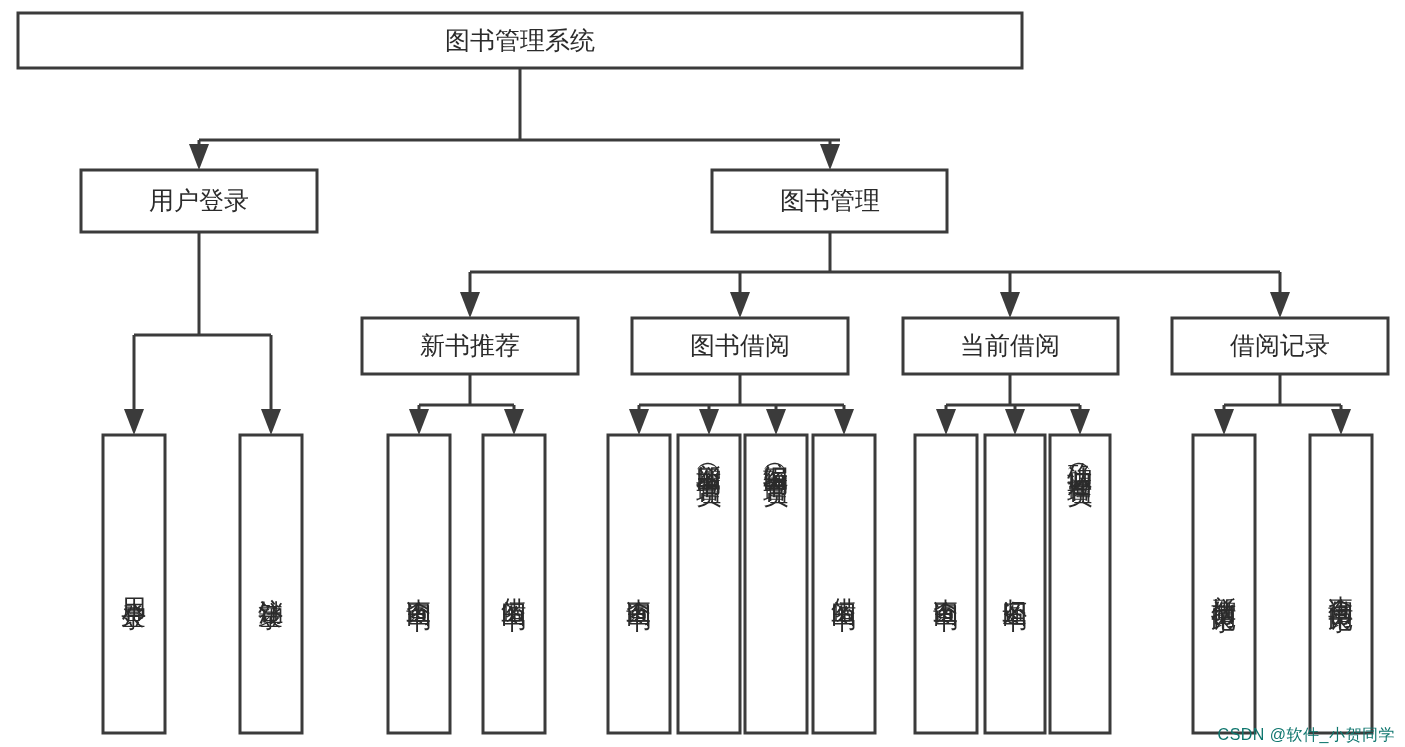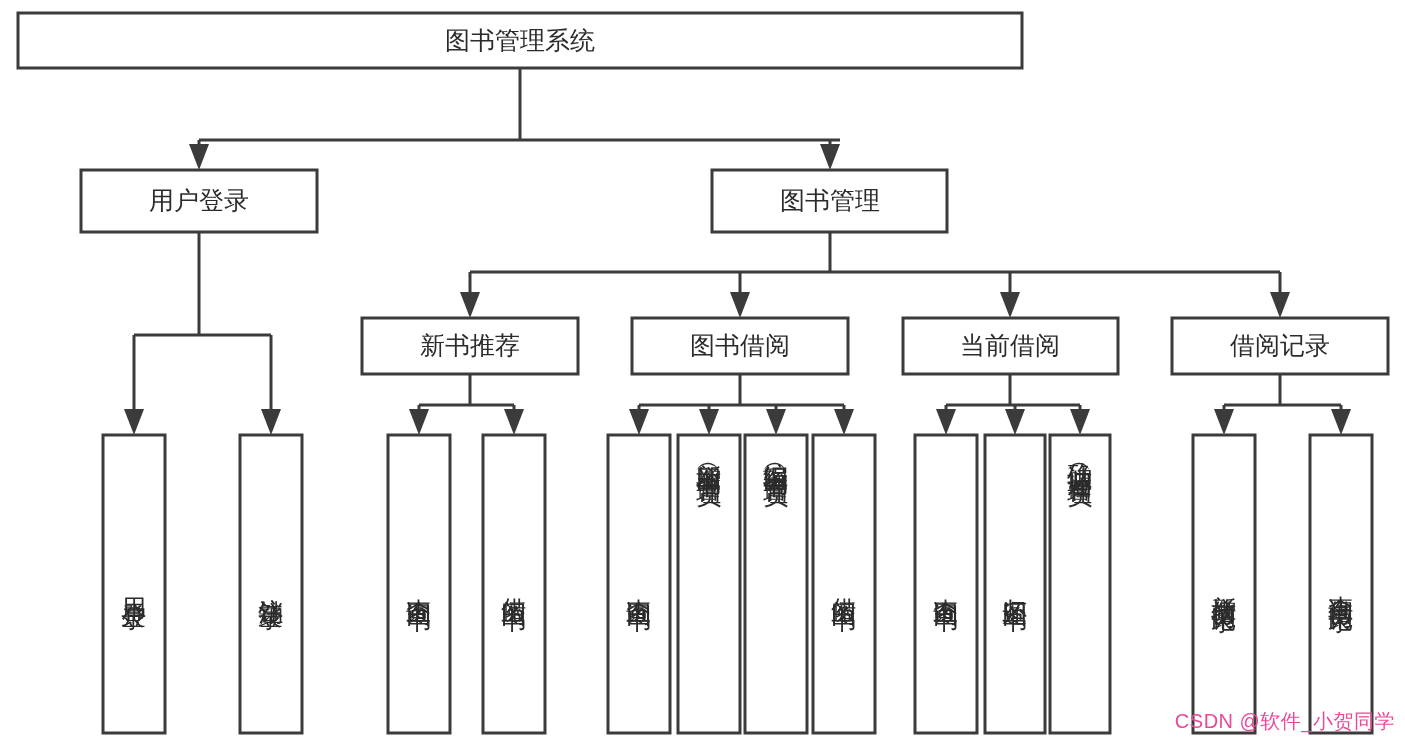--- a/index.html
+++ b/index.html
@@ -62,24 +62,24 @@
     font-size: 25px;
     line-height: 1.05;
     letter-spacing: 3px;
     color: #2b2b2b;
     white-space: nowrap;
     text-align: center;
   }
   .watermark {
     position: absolute;
     right: 10px;
-    bottom: 12px;
-    font-family: "Liberation Sans", "DejaVu Sans", sans-serif;
-    font-size: 20px;
-    color: #ec4899;
+    bottom: 1px;
+    font-family: "Liberation Sans", "DejaVu Sans", sans-serif;
+    font-size: 16px;
+    color: #0f766e;
     white-space: nowrap;
     letter-spacing: 0.5px;
   }
 </style>
 </head>
 <body>
 
 <div id="diagram-root">
 
   <svg id="flow" viewBox="0 0 1405 747">

